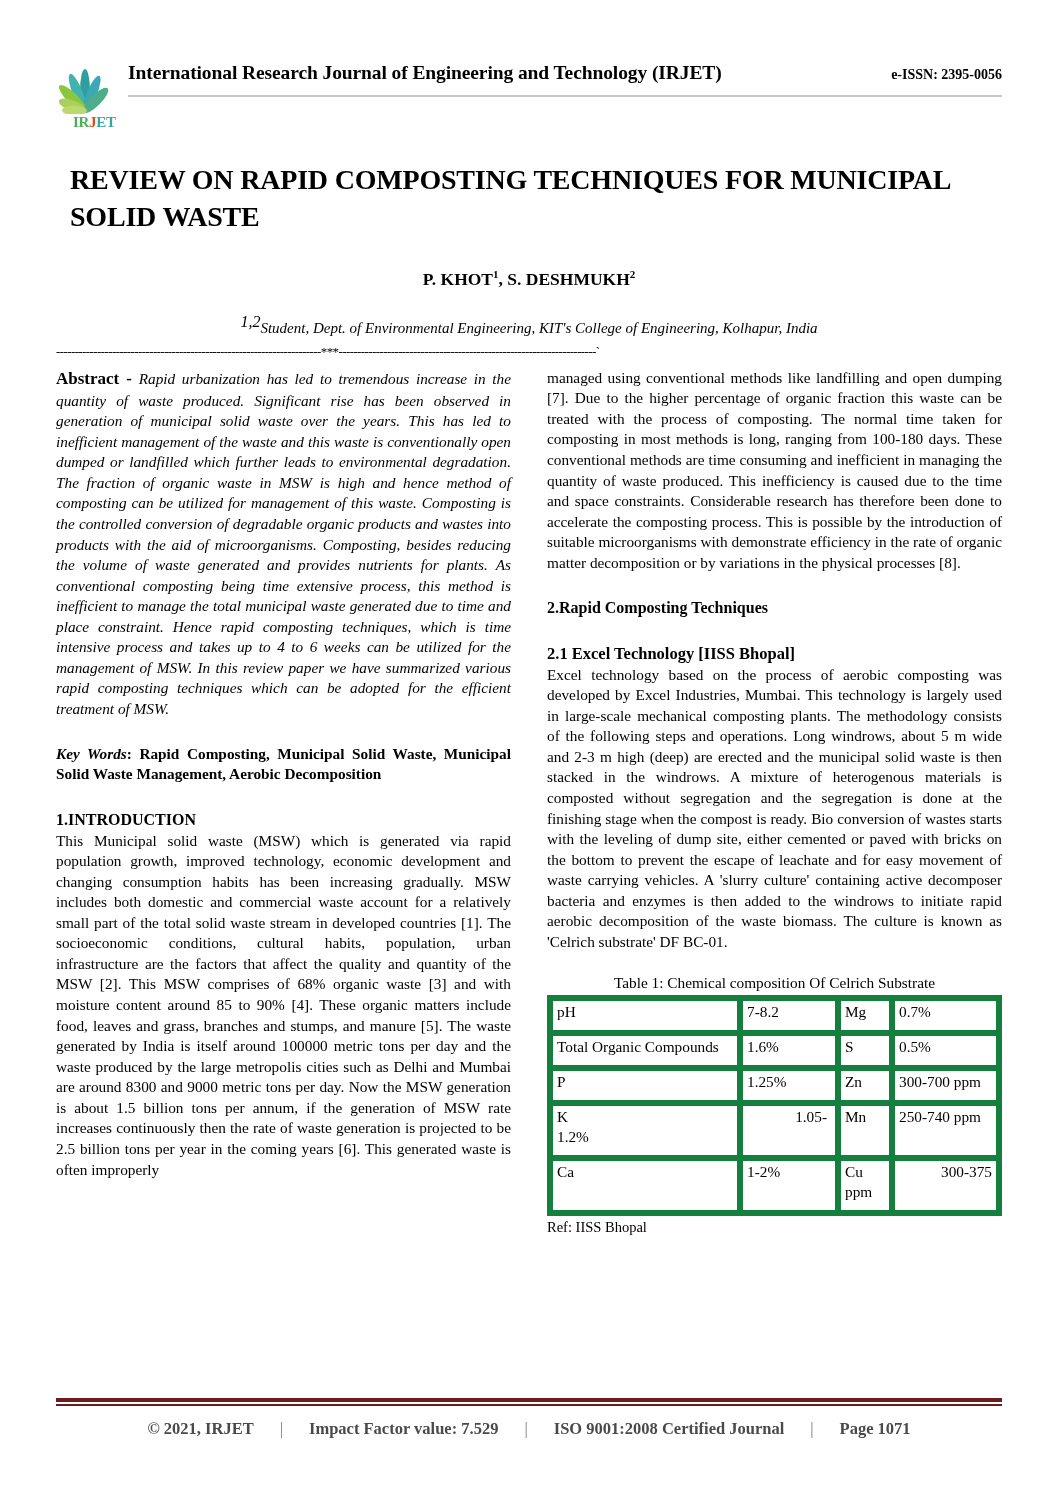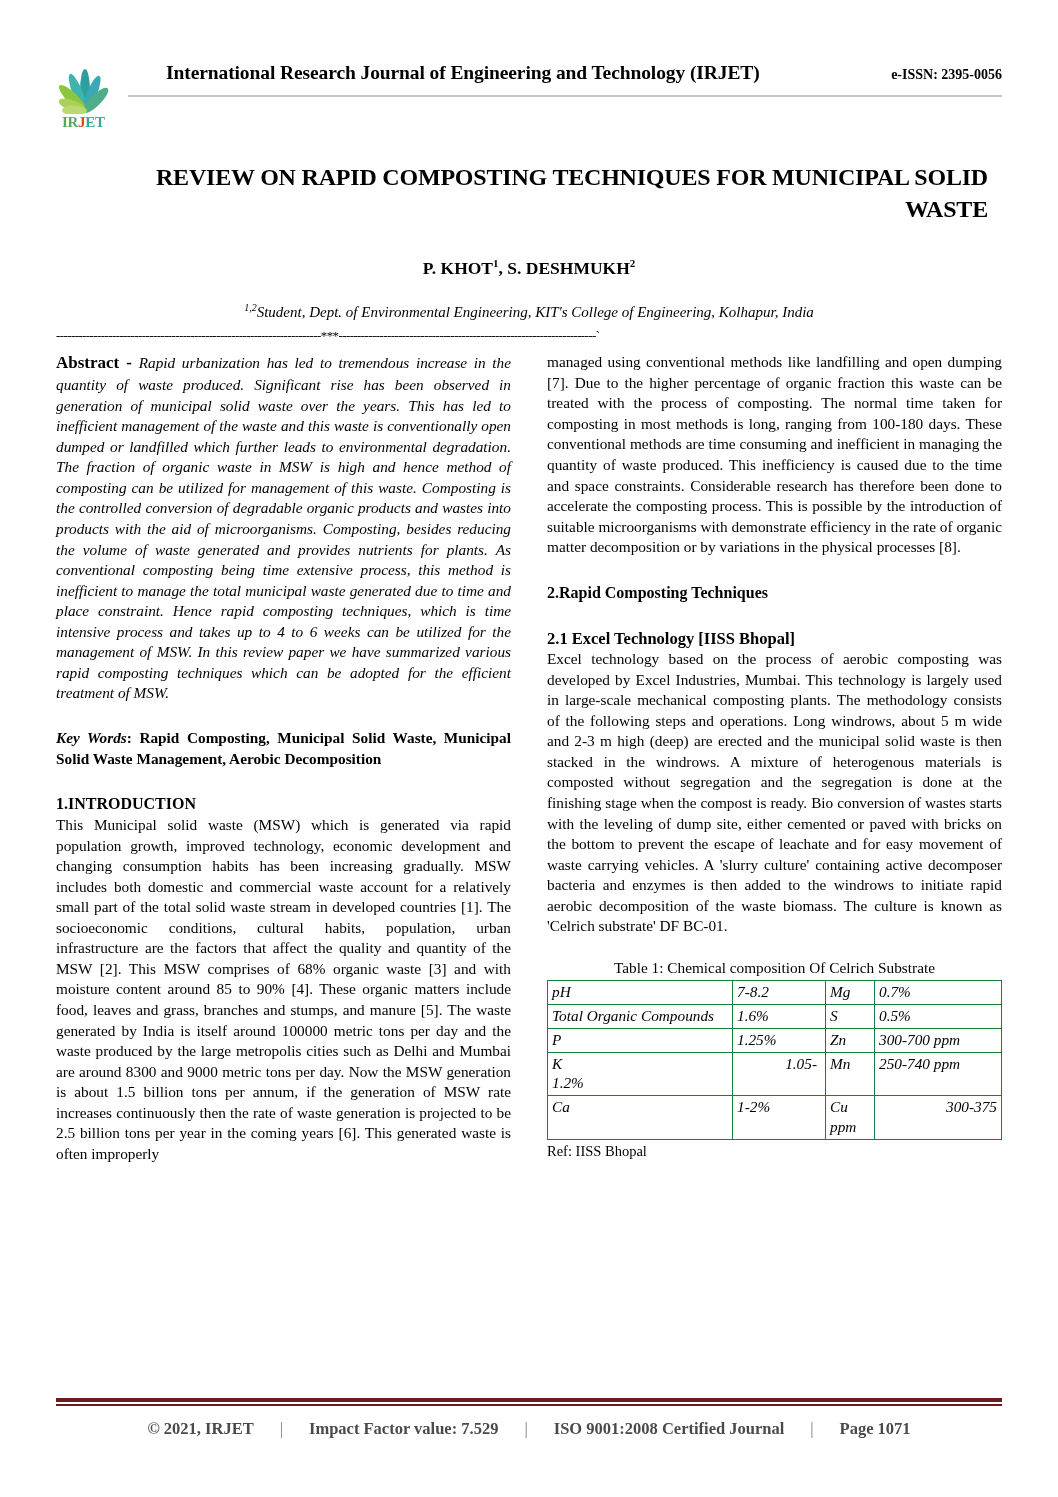--- a/index.html
+++ b/index.html
@@ -38,35 +38,34 @@
     height: 48px;
     display: block;
   }
   .logo-word {
     font-family: "Liberation Serif", serif;
     font-weight: bold;
     font-size: 15px;
     letter-spacing: -0.3px;
     line-height: 1;
     margin-top: 1px;
-    margin-left: 6px;
+    margin-left: 17px;
     white-space: nowrap;
   }
   .logo-word .ir { color: #4fae5a; }
   .logo-word .j  { color: #e04a18; }
   .logo-word .et { color: #3aa6a0; }
 
   .header-text {
     flex: 1 1 auto;
     padding-left: 10px;
   }
   .header-row {
     display: flex;
     align-items: baseline;
-    margin-left: 38px;
   }
   .header-row.row1 { margin-bottom: 9px; }
   .jtitle {
     font-weight: bold;
     font-size: 19.5px;
     letter-spacing: -0.1px;
     white-space: nowrap;
   }
   .issn {
     margin-left: auto;
@@ -88,41 +87,41 @@
     white-space: nowrap;
   }
   .header-rule {
     margin-top: 11px;
     border-top: 2px solid #c9c9c9;
     width: 100%;
   }
 
   
   .paper-title {
-    text-align: right;
-    font-weight: bold;
-    font-size: 24px;
+    text-align: left;
+    font-weight: bold;
+    font-size: 28px;
     line-height: 1.32;
     margin: 32px 14px 0 14px;
     letter-spacing: -0.2px;
   }
   .authors {
     text-align: center;
     font-weight: bold;
     font-size: 17.5px;
     margin-top: 32px;
   }
   .authors sup { font-size: 11px; vertical-align: super; }
   .affiliation {
     text-align: center;
     font-style: italic;
     font-size: 15px;
     margin-top: 23px;
   }
-  .affiliation sup { font-size: 10px; vertical-align: super; font-style: italic; }
+  .affiliation sup { font-size: 16px; vertical-align: super; font-style: italic; }
 
   .star-rule {
     font-size: 13px;
     line-height: 1;
     letter-spacing: -0.6px;
     margin-top: 8px;
     white-space: nowrap;
     overflow: hidden;
     width: 100%;
     font-family: "Liberation Serif", serif;
@@ -190,25 +189,24 @@
     margin-top: 22px;
     margin-bottom: 3px;
   }
   table.chem {
     border-collapse: collapse;
     width: 100%;
     table-layout: fixed;
     font-size: 15.3px;
   }
   table.chem td {
-    border: 1px solid #15803d;
-    padding: 1px 4px 2px 4px;
+    border: 6px solid #15803d;
+    padding: 1px 4px 8px 4px;
     vertical-align: top;
     line-height: 1.3;
-    font-style: italic;
   }
   td.c1 { width: 176px; text-align: left; }
   td.c2 { width: 84px;  text-align: left; }
   td.c2.rightish { text-align: right; padding-right: 8px; margin-top: 42px; }
   td.c3 { width: 40px;  text-align: left; }
   td.c4 { text-align: left; }
   td.c4.rightish { text-align: right; padding-right: 4px; }
   td.twoline { }
   .wrapline { display: block; }
   .table-ref {

